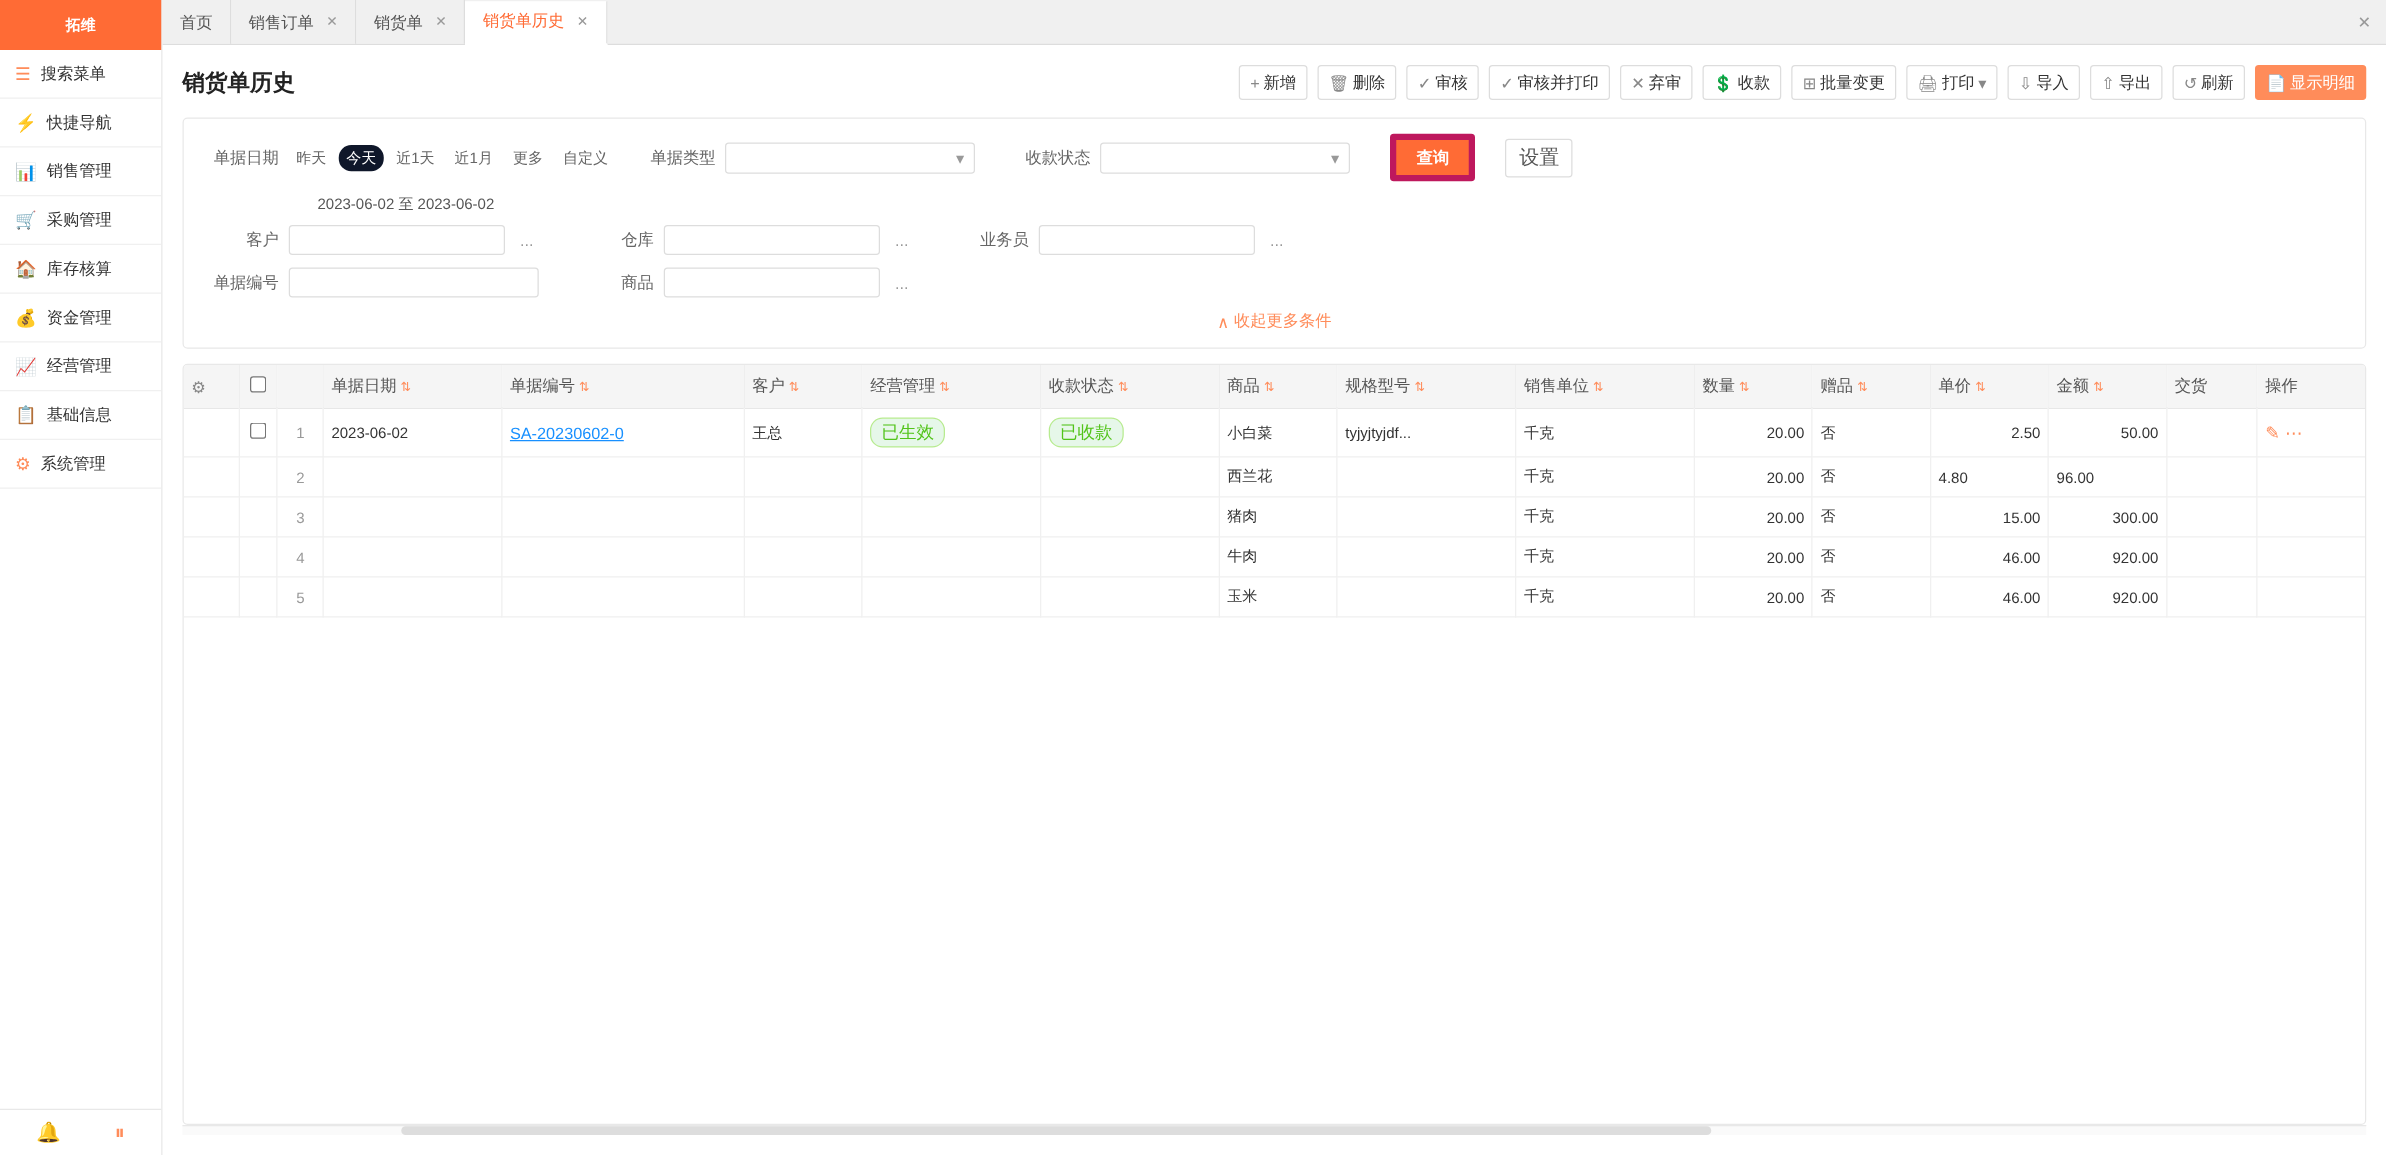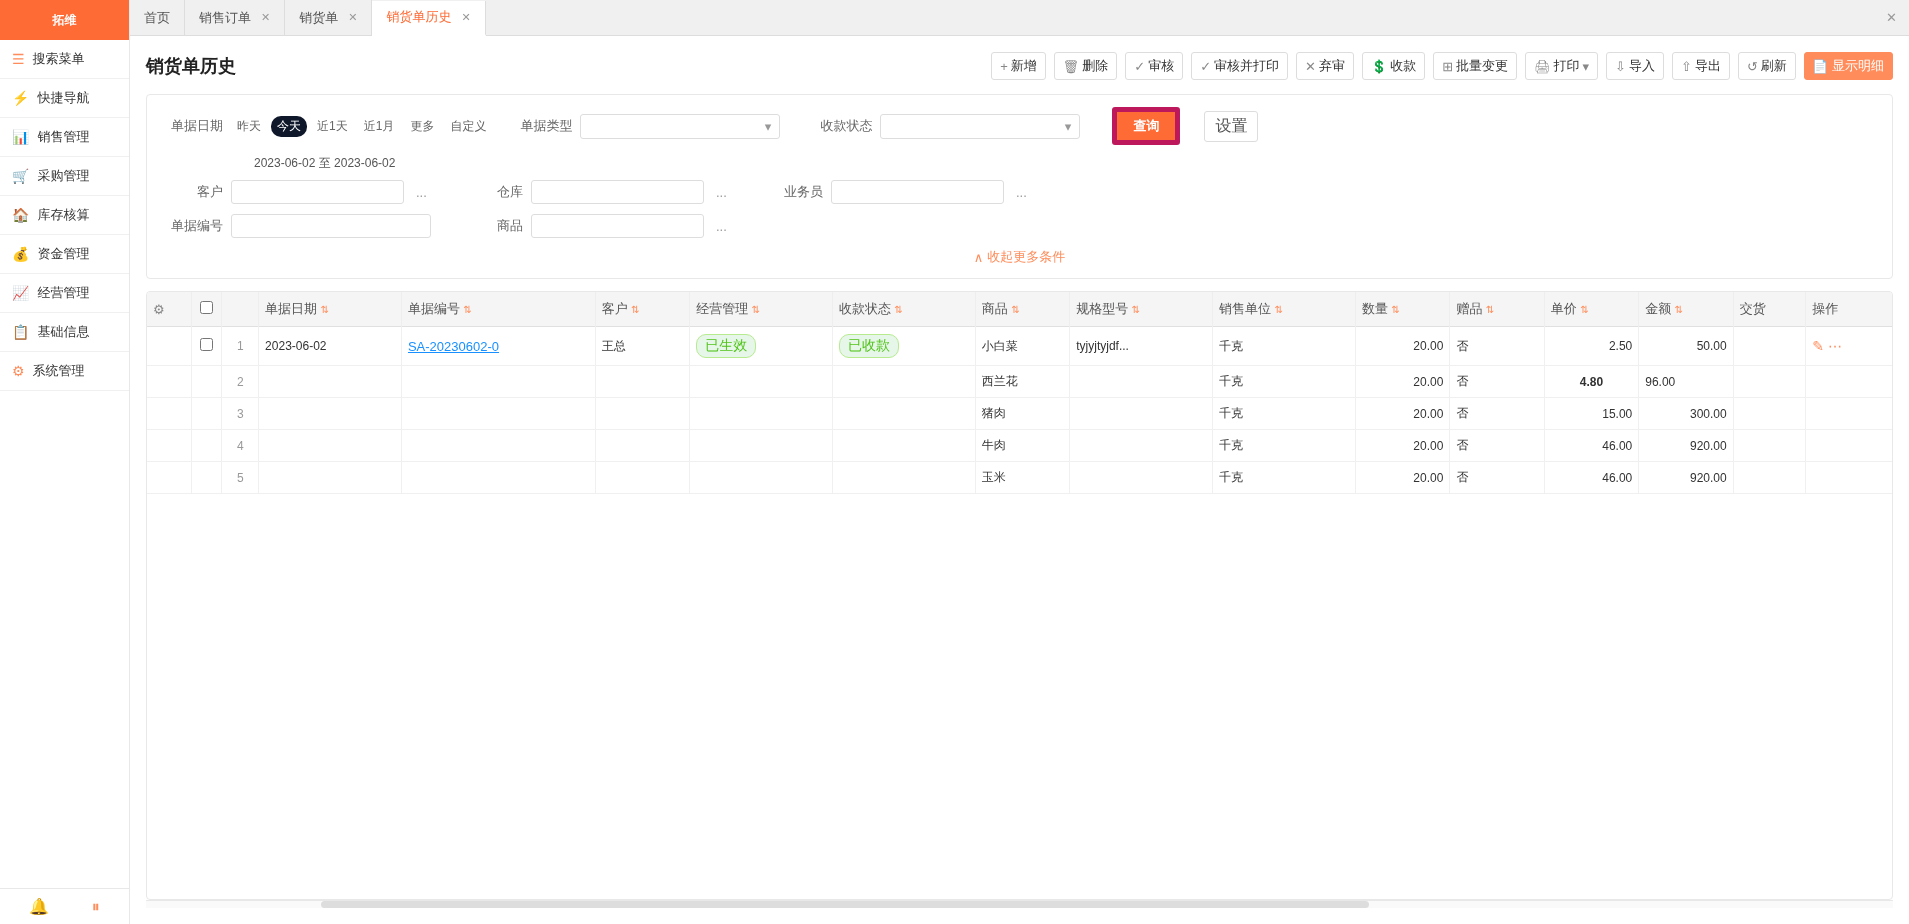--- a/index.html
+++ b/index.html
@@ -587,21 +587,21 @@
       <td></td>
       <td><span class="link-text"></span></td>
       <td></td>
       <td></td>
       <td></td>
       <td>西兰花</td>
       <td></td>
       <td>千克</td>
       <td style="text-align:right;">20.00</td>
       <td>否</td>
-      <td style="text-align:center;font-weight:bold;">4.80</td>
+      <td style="text-align:left;">4.80</td>
       <td style="text-align:left;">96.00</td>
       <td></td>
       <td>
         
       </td>
     </tr>
             <tr>
       <td></td>
       <td class="checkbox-col"></td>
       <td class="row-num">3</td>

